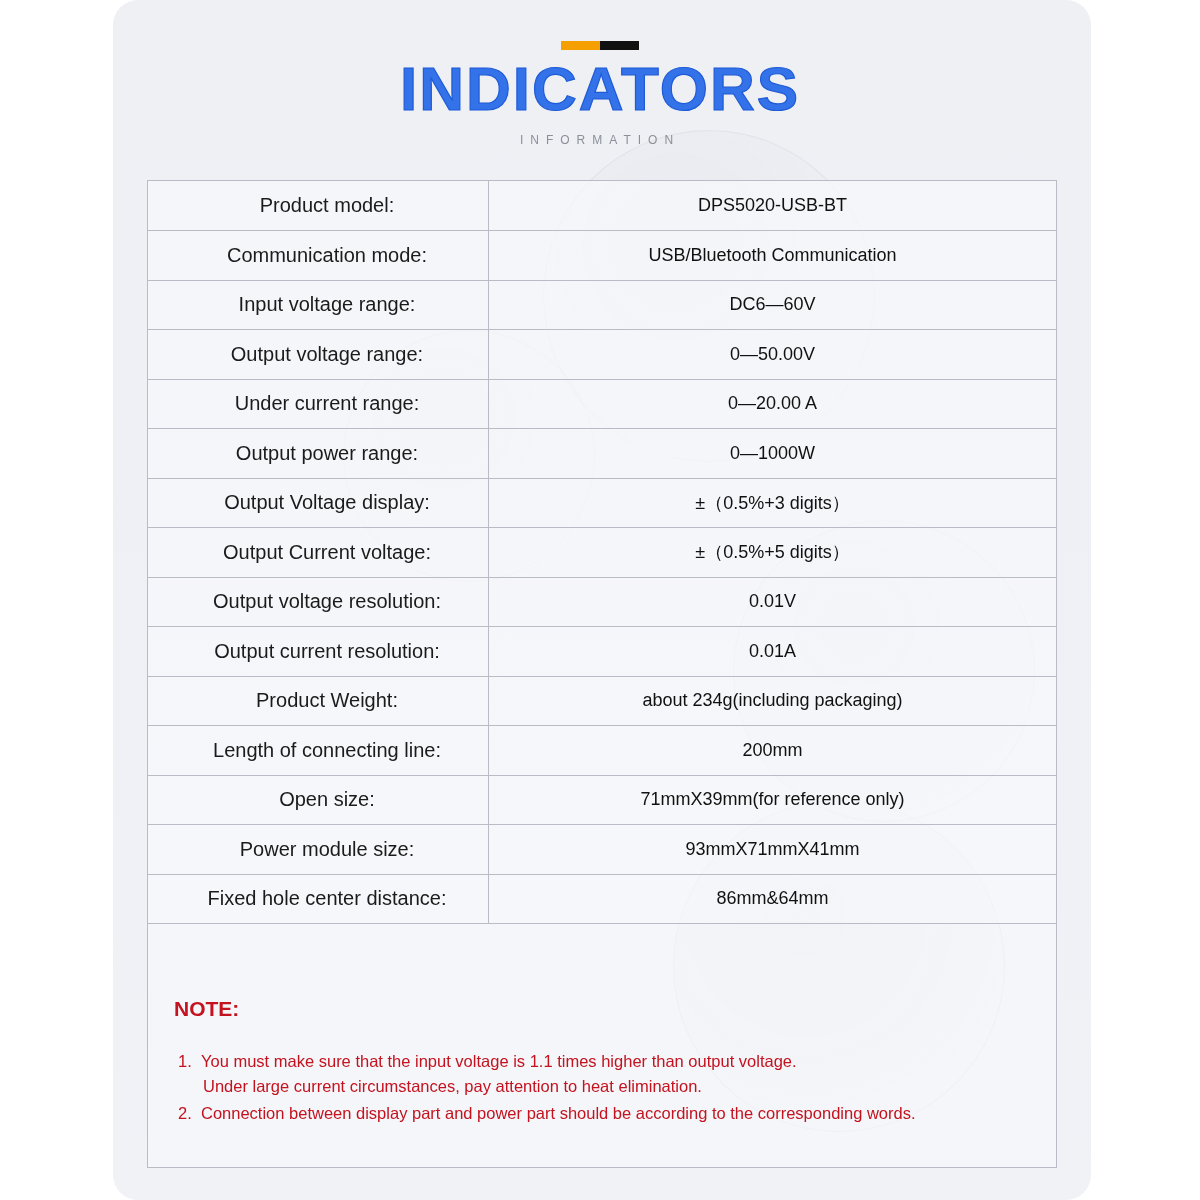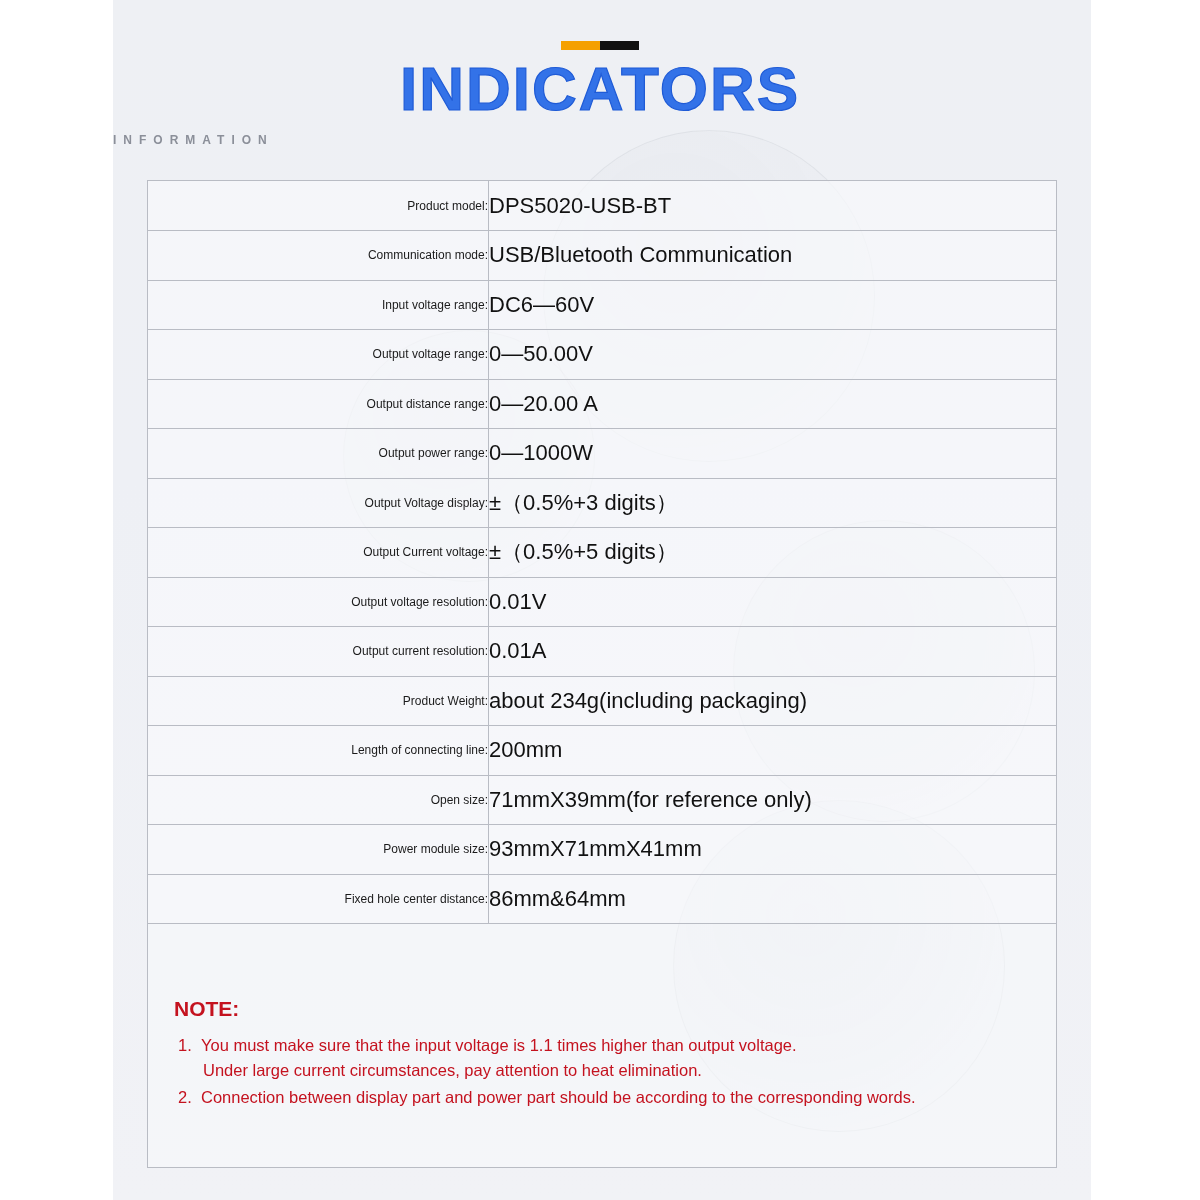--- a/index.html
+++ b/index.html
@@ -15,20 +15,21 @@
   }
 
   
   #page {
     position: absolute;
     left: 113px;
     top: 0;
     width: 978px;
     height: 1200px;
     background: linear-gradient(180deg, #eef0f4 0%, #eef0f5 40%, #f1f2f6 100%);
+    border-radius: 25px;
   }
 
   
   .watermark {
     position: absolute;
     border-radius: 50%;
     border: 1px solid rgba(120,125,140,0.10);
     background: radial-gradient(circle at 40% 35%,
                 rgba(130,135,150,0.045) 0%,
                 rgba(130,135,150,0.020) 55%,
@@ -73,25 +74,25 @@
     color: #3372E8;
     -webkit-text-stroke: 1.2px #1F5BD6;
     line-height: 1;
   }
 
   #subtitle {
     position: absolute;
     left: 0;
     top: 133px;
     width: 974px;
-    text-align: left;
+    text-align: center;
     font-size: 12px;
     letter-spacing: 7px;
     color: #8b8f99;
-    font-weight: 700;
+    font-weight: 400;
   }
 
   
   #spec-container {
     position: absolute;
     left: 34px;           
     top: 180px;
     width: 910px;         
     height: 988px;        
     border: 1px solid #b9bcc4;
@@ -107,47 +108,48 @@
   }
   #spec-table tr { height: 49.5px; }
   #spec-table td {
     border-bottom: 1px solid #b9bcc4;
     padding: 0 0 0 0;
     background: rgba(250,250,252,0.35);
   }
   #spec-table td.label {
     width: 322px;
     padding-left: 18px;
-    font-size: 12px;
+    font-size: 20px;
     color: #1b1b1b;
-    text-align: right;
+    text-align: center;
     border-right: 1px solid #b9bcc4;
   }
   #spec-table td.value {
-    font-size: 22px;
+    font-size: 18px;
     color: #111111;
+    text-align: center;
     margin-left: 36px;
   }
   #spec-table tr:last-child td { border-bottom: 1px solid #b9bcc4; }
 
   
   #note {
     position: absolute;
     left: 0;
     top: 794px;         
     width: 910px;
     box-sizing: border-box;
     padding: 22px 26px 0 26px;
     color: #C4121F;
   }
   #note-title {
     font-size: 21px;
     font-weight: 700;
     color: #C4121F;
-    margin-bottom: 12px;
+    margin-bottom: 28px;
   }
   #note ol {
     margin: 0;
     padding: 0;
     list-style: none;
   }
   #note li {
     font-size: 16.5px;
     line-height: 1.52;
     color: #C4121F;
@@ -194,21 +196,21 @@
           </tr>
           <tr>
             <td class="label">Input voltage range:</td>
             <td class="value">DC6—60V</td>
           </tr>
           <tr>
             <td class="label">Output voltage range:</td>
             <td class="value">0—50.00V</td>
           </tr>
           <tr>
-            <td class="label">Output distance range:</td>
+            <td class="label">Under current range:</td>
             <td class="value">0—20.00 A</td>
           </tr>
           <tr>
             <td class="label">Output power range:</td>
             <td class="value">0—1000W</td>
           </tr>
           <tr>
             <td class="label">Output Voltage display:</td>
             <td class="value">±（0.5%+3 digits）</td>
           </tr>

